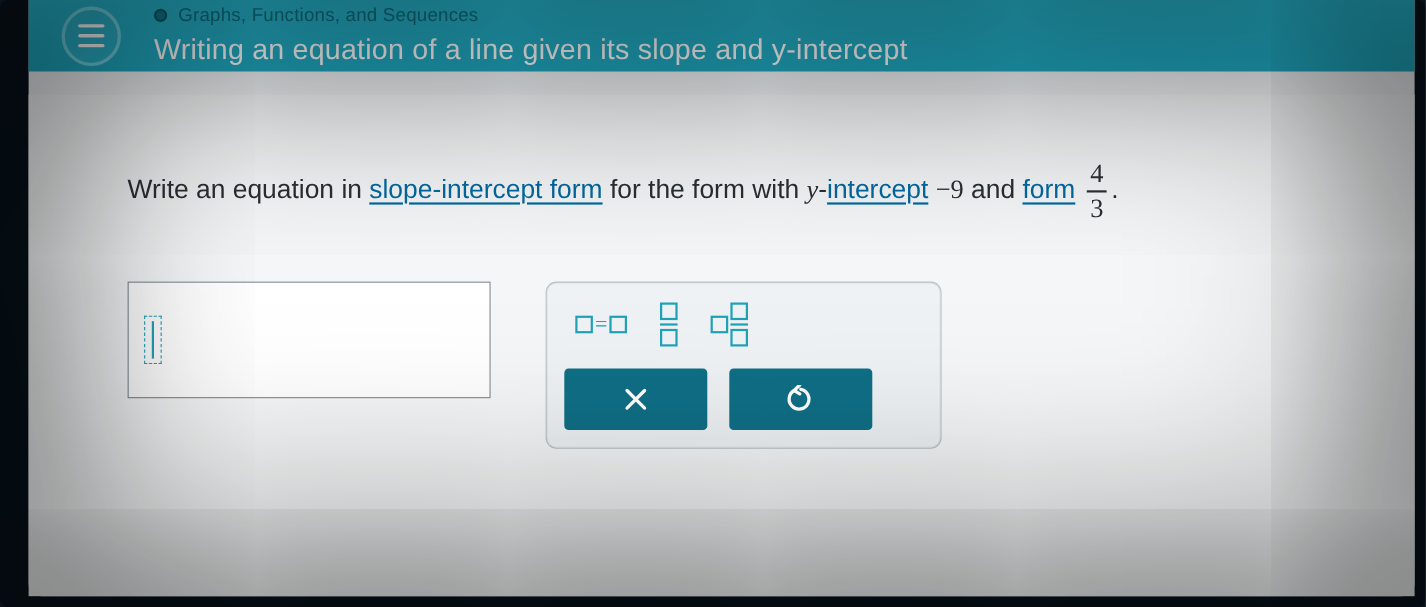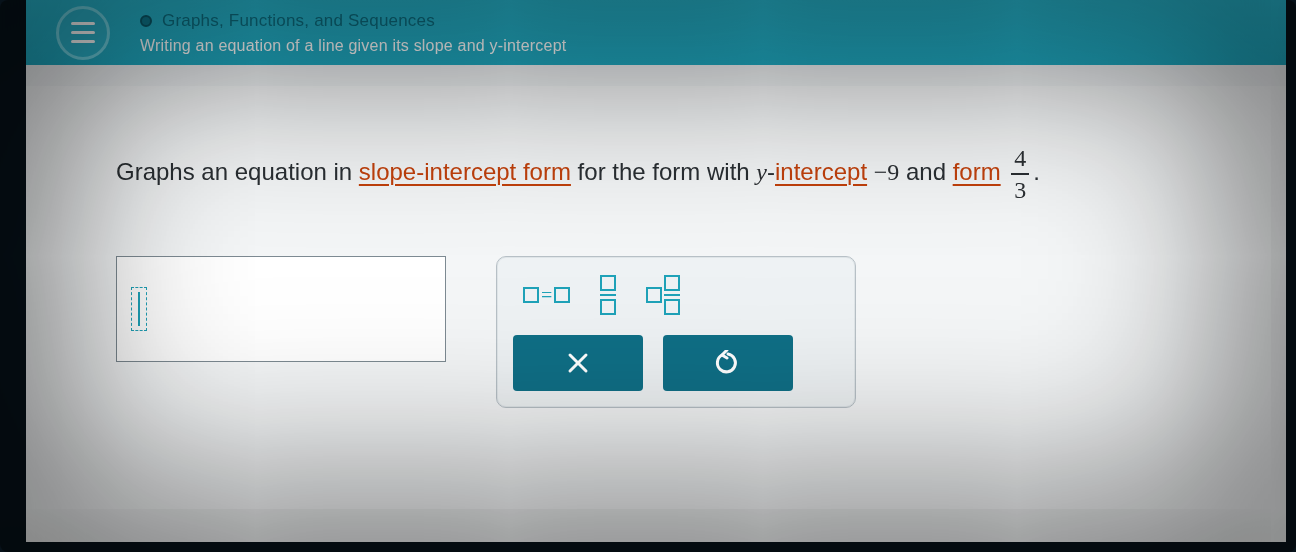--- a/index.html
+++ b/index.html
@@ -6,26 +6,26 @@
   html, body { width: 1296px; height: 552px; font-family: Arial, Helvetica, sans-serif; background:#0a1018; overflow:hidden; }
   .scene { width:1296px; height:552px; position:relative; background:#07121a; }
   .panel { position:absolute; left:26px; top:0; right:10px; bottom:10px; background:#eef1f3; border-radius:0 0 12px 12px; }
   .header { position:absolute; left:0; top:0; right:0; height:65px; background:linear-gradient(#28b7cf,#1fa9c1); color:#e9f7fa; display:flex; align-items:center; }
   .hamburger { width:54px; height:54px; border-radius:50%; background:#2bb3cb; border:3px solid #6fd4e4; margin-left:30px; display:flex; flex-direction:column; align-items:center; justify-content:center; gap:6px; }
   .hamburger span { display:block; width:24px; height:3px; background:#fff; border-radius:2px; }
   .header-text { margin-left:30px; display:flex; flex-direction:column; }
   .breadcrumb-row { display:flex; align-items:center; gap:10px; }
   .bullet { width:12px; height:12px; border-radius:50%; background:#0f7a8f; border:2px solid #0a5a6a; }
   .breadcrumb { color:#0e6f82; font-size:17px; letter-spacing:.2px; }
-  .title { color:#ffffff; font-size:16px; margin-top:6px; letter-spacing:.2px; }
+  .title { color:#ffffff; font-size:26px; margin-top:6px; letter-spacing:.2px; }
   .dropdown-tab { position:absolute; left:30px; top:86px; width:52px; height:40px; background:#e7ecef; border:1px solid #c8cfd4; border-top:none; border-radius:0 0 6px 6px; display:flex; align-items:center; justify-content:center; box-shadow:0 2px 3px rgba(0,0,0,.12); }
   .dropdown-tab svg { display:block; }
   .content { position:absolute; left:0; right:0; top:86px; bottom:0; background:#f4f6f7; padding:60px 70px 40px 90px; }
   .question { font-size:24px; color:#2a2f33; line-height:1.6; }
-  .link { color:#c2410c; text-decoration:underline; text-underline-offset:4px; text-decoration-thickness:2px; }
+  .link { color:#0369a1; text-decoration:underline; text-underline-offset:4px; text-decoration-thickness:2px; }
   .mathvar { font-style:italic; font-family:"Times New Roman", serif; color:#2b2f33; }
   .minus { font-family:"Times New Roman", serif; }
   .num { font-family:"Times New Roman", serif; color:#2b2f33; }
   .frac { display:inline-flex; flex-direction:column; align-items:center; vertical-align:middle; font-family:"Times New Roman", serif; font-size:24px; color:#2b2f33; line-height:1; margin:0 4px; }
   .frac .bar { width:18px; height:2px; background:#2b2f33; margin:3px 0; }
   .work-row { display:flex; gap:50px; margin-top:54px; align-items:flex-start; }
   .answer-box { width:330px; height:106px; border:1px solid #7d8a92; background:#fff; display:flex; align-items:center; padding-left:14px; }
   .cursor-box { width:16px; height:44px; border:1px dashed #1fa2b8; position:relative; }
   .cursor-box .caret { position:absolute; left:50%; top:4px; bottom:4px; width:2px; background:#1fa2b8; transform:translateX(-50%); }
   .palette { width:360px; border:1px solid #b7c0c6; border-radius:10px; background:#eef2f4; padding:14px 16px 16px; box-shadow:inset 0 0 0 1px #dfe5e8; }
@@ -61,21 +61,21 @@
     </div>
 
     <div class="dropdown-tab">
       <svg width="22" height="14" viewBox="0 0 22 14">
         <polyline points="2,2 11,11 20,2" fill="none" stroke="#1fa2b8" stroke-width="3" stroke-linecap="round" stroke-linejoin="round"></polyline>
       </svg>
     </div>
 
     <div class="content">
       <p class="question">
-        <span>Graphs an equation in </span>
+        <span>Write an equation in </span>
         <span class="link">slope-intercept form</span>
         <span> for the form with </span>
         <span class="mathvar">y</span><span>-</span><span class="link">intercept</span>
         <span> </span>
         <span class="minus">−</span><span class="num">9</span>
         <span> and </span>
         <span class="link">form</span>
         <span> </span>
         <span class="frac">
           <span>4</span>

